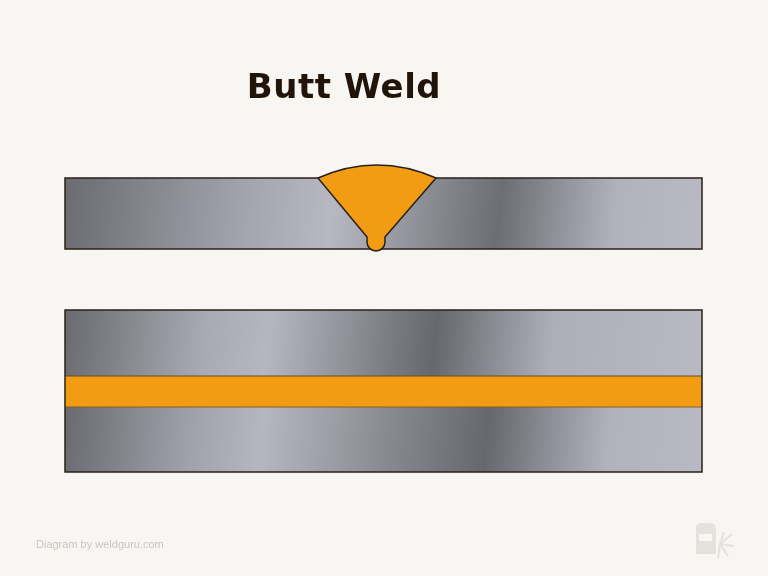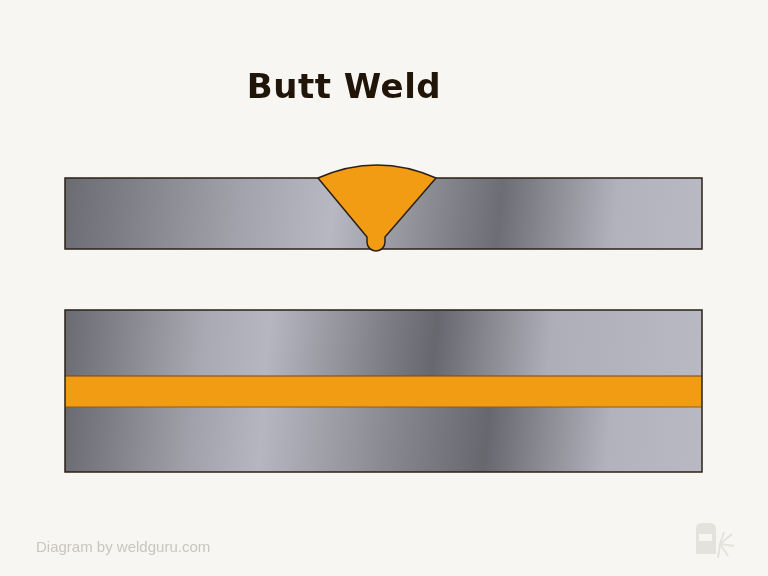--- a/index.html
+++ b/index.html
@@ -18,21 +18,21 @@
       font-weight: bold;
       font-size: 34px;
       letter-spacing: 0.5px;
       color: #211509;
     }
     svg.diagram { position: absolute; left: 0; top: 0; }
     .credit {
       position: absolute;
       left: 36px; top: 538px;
       font-family: "Liberation Sans", sans-serif;
-      font-size: 15px;
+      font-size: 11px;
       color: #c9c6c0;
     }
     .logo { position: absolute; left: 690px; top: 522px; }
   </style>
 </head>
 <body>
 
 <div class="title">Butt Weld</div>
 
 <svg class="diagram" width="768" height="576" viewBox="0 0 768 576">

